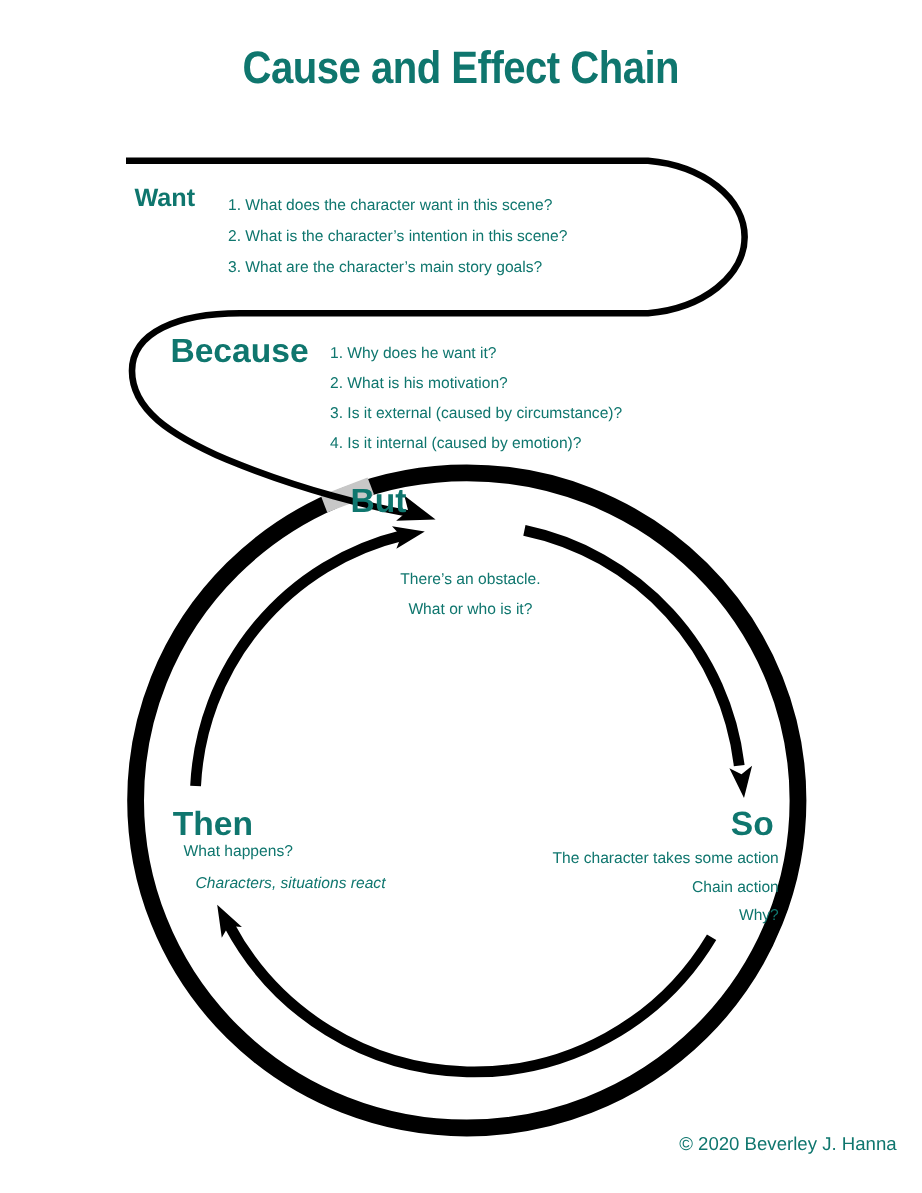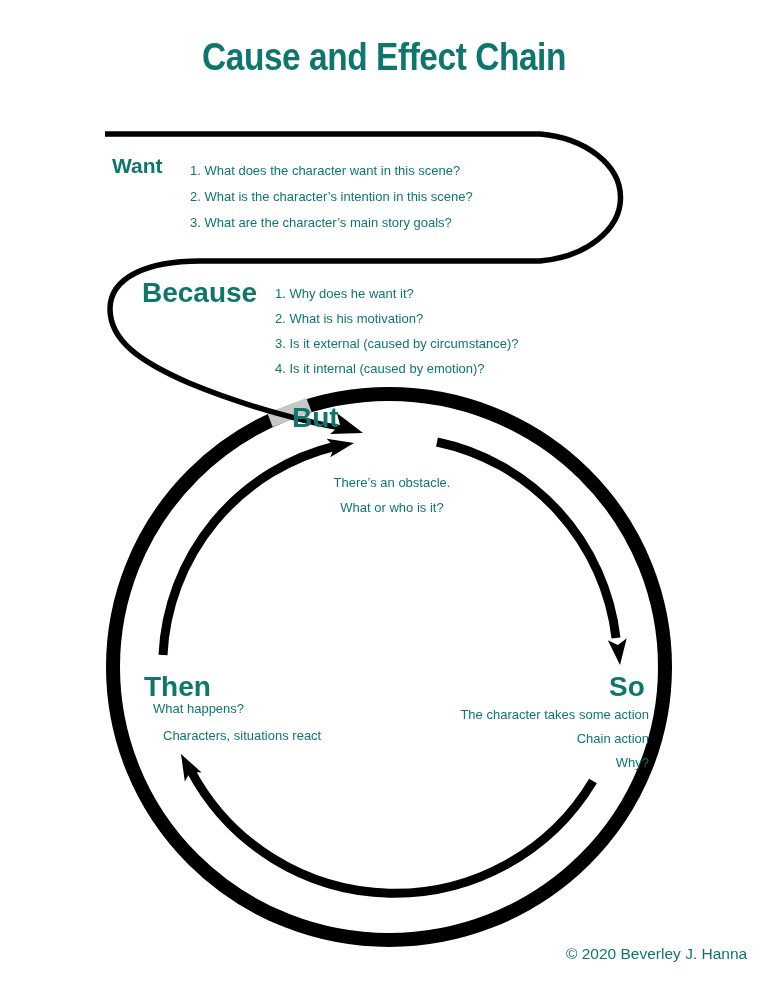--- a/index.html
+++ b/index.html
@@ -12,21 +12,21 @@
   .biglabel{font-size:28px;font-weight:bold;line-height:1;}
   .body{font-size:13px;}
   .want-label{left:112px;top:155px;font-size:21px;text-align:right;}
   .want-items{left:190px;top:158px;line-height:25.8px;}
   .because-label{left:142px;top:279px;}
   .because-items{left:275px;top:281px;line-height:25px;}
   .but-label{left:292px;width:200px;top:404px;text-align:left;}
   .but-lines{left:242px;width:300px;top:470px;text-align:center;line-height:25px;}
   .then-label{left:144px;top:673px;}
   .then-line1{left:153px;top:701px;}
-  .then-line2{left:163px;top:728px;}
+  .then-line2{left:163px;top:728px;font-style:italic;}
   .so-label{left:592px;top:673px;margin-left:17px;}
   .so-lines{right:119px;top:703px;text-align:right;line-height:23.8px;}
   .copyright{left:566px;top:945px;font-size:15.5px;}
 </style>
 </head>
 <body>
 
 <div id="page">
 
   <svg id="diagram-svg" width="768" height="994" viewBox="0 0 768 994">

